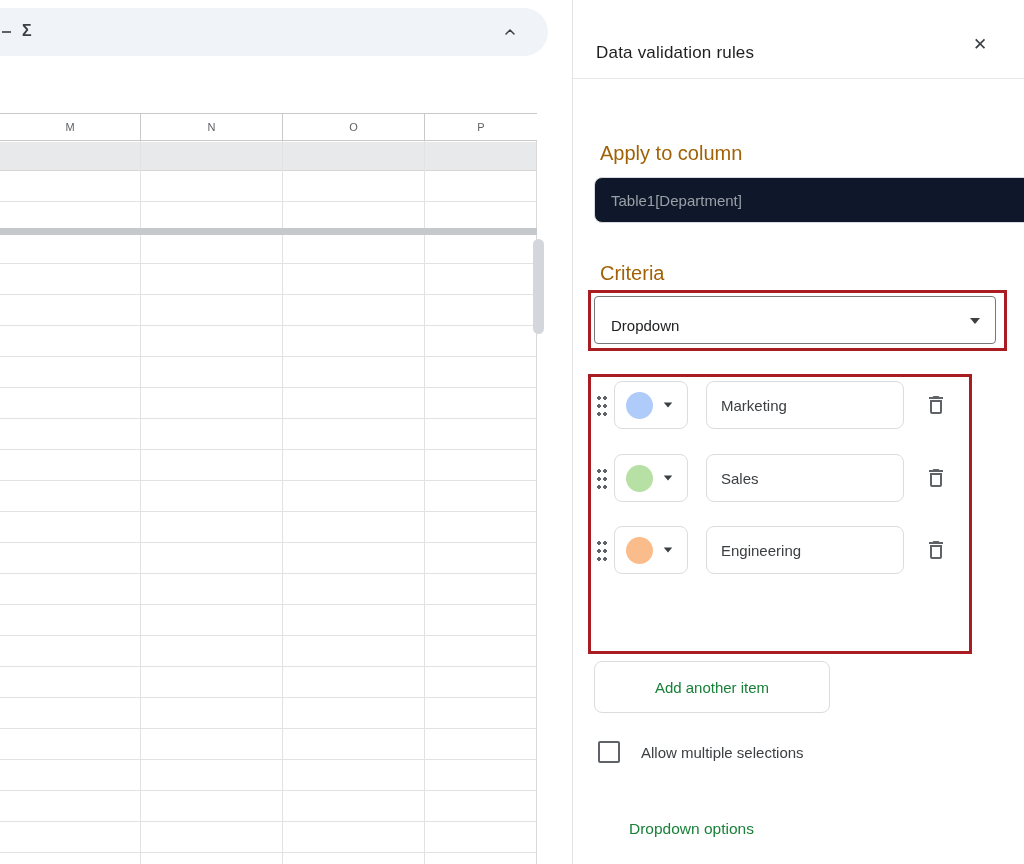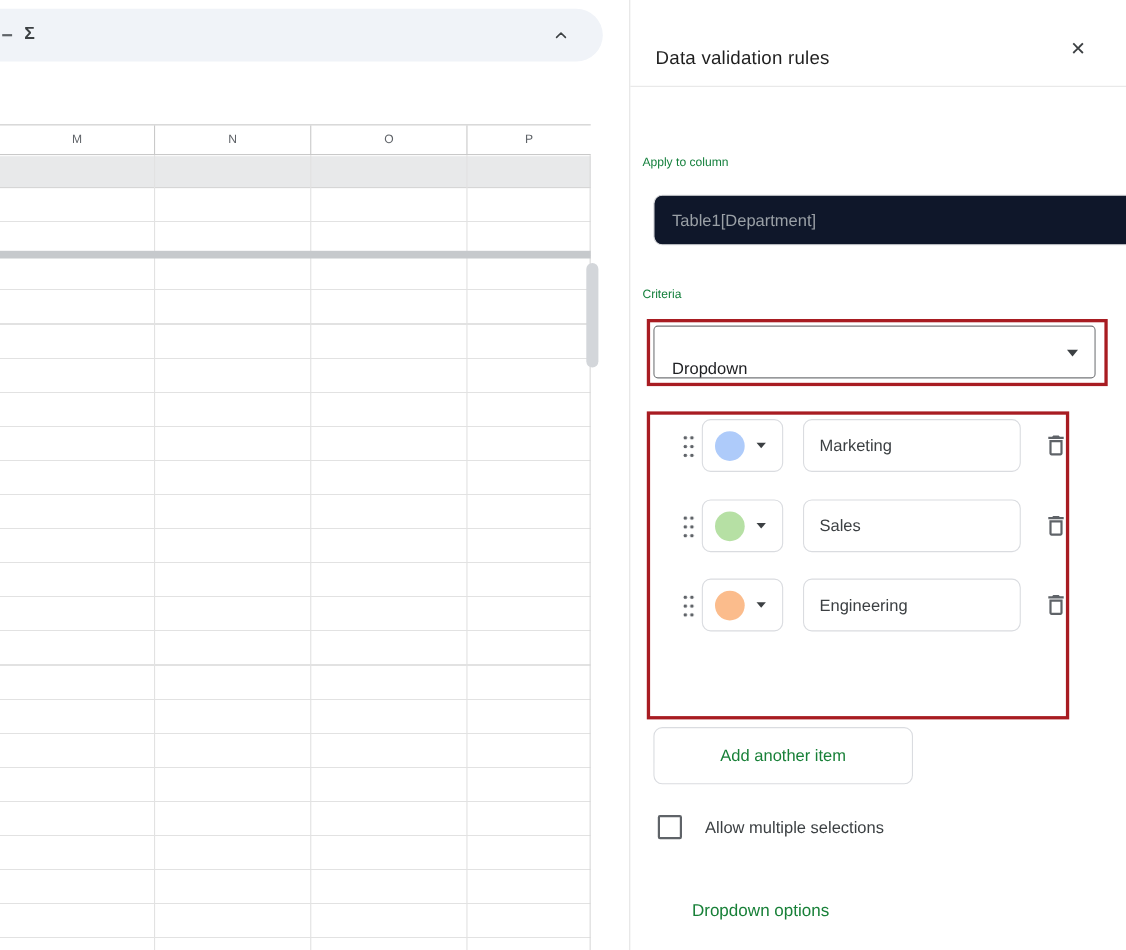--- a/index.html
+++ b/index.html
@@ -25,38 +25,38 @@
   .v1{left:140px}.v2{left:282px}.v3{left:424px}.v4{left:536px;background:#d9d9d9;}
   .freeze-divider{position:absolute;left:0;top:228px;width:537px;height:7px;background:#c6c9cc;}
   .vscroll{position:absolute;left:533px;top:239px;width:11px;height:95px;border-radius:6px;background:#d3d6da;cursor:grab;}
 
   
   .panel-vdivider{position:absolute;left:572px;top:0;width:1px;height:864px;background:#e3e3e3;}
   .panel-title{position:absolute;left:596px;top:31px;font-size:17px;font-weight:500;color:#1f1f1f;letter-spacing:.2px;margin-top:12px;}
   .close-btn{position:absolute;left:964px;top:28px;width:32px;height:32px;display:flex;align-items:center;justify-content:center;
              font-size:17px;color:#3c4043;cursor:pointer;}
   .panel-hdivider{position:absolute;left:573px;top:78px;width:451px;height:1px;background:#e7e7e7;}
-  .field-label{position:absolute;left:584px;font-size:11px;color:#15803d;}
+  .field-label{position:absolute;left:600px;font-size:20px;color:#a16207;}
   .lbl-apply{top:142px;} .lbl-criteria{top:262px;}
   .apply-box{position:absolute;left:594px;top:177px;width:476px;height:46px;box-sizing:border-box;
              border:1px solid #d9dadd;border-radius:8px;background:#0f172a;}
   .apply-box input{position:absolute;left:0;top:0;width:100%;height:100%;border:none;outline:none;background:transparent;
              padding:0 44px 0 16px;box-sizing:border-box;font-family:"Liberation Sans",sans-serif;font-size:15px;color:#9aa0a6;}
   .range-icon{position:absolute;right:12px;top:12px;width:20px;height:20px;cursor:pointer;}
   .criteria-box{position:absolute;left:594px;top:296px;width:402px;height:48px;box-sizing:border-box;
              border:1px solid #75777a;border-radius:4px;background:#fff;cursor:pointer;}
-  .criteria-value{position:absolute;left:16px;top:16px;line-height:46px;font-size:15px;color:#202124;}
+  .criteria-value{position:absolute;left:16px;top:6px;line-height:46px;font-size:15px;color:#202124;}
   .caret{width:0;height:0;border-left:5px solid transparent;border-right:5px solid transparent;border-top:6px solid #3c4043;}
   .criteria-caret{position:absolute;right:15px;top:21px;}
   .ann-box{position:absolute;box-sizing:border-box;border:3px solid #a81c22;pointer-events:none;}
   .ann-criteria{left:588px;top:290px;width:419px;height:61px;}
   .ann-items{left:588px;top:374px;width:384px;height:280px;}
 
   
-  .item{position:absolute;left:620px;width:356px;height:63px;}
+  .item{position:absolute;left:596px;width:356px;height:63px;}
   .it1{top:381px}.it2{top:454px}.it3{top:526px}.it4{top:599px}
   .drag{position:absolute;left:0;top:13px;width:12px;height:23px;cursor:grab;
         background-image:radial-gradient(circle,#5f6368 1.6px,transparent 1.8px);background-size:6px 8px;}
   .swatch{position:absolute;left:18px;top:0;width:74px;height:48px;box-sizing:border-box;border:1px solid #dadce0;
           border-radius:8px;background:#fff;display:flex;align-items:center;cursor:pointer;}
   .swatch-circle{width:27px;height:27px;border-radius:50%;margin-left:11px;}
   .swatch-caret{margin-left:10px;transform:scale(.85);}
   .item-input{position:absolute;left:110px;top:0;width:198px;height:48px;box-sizing:border-box;border:1px solid #dadce0;
           border-radius:8px;padding:0 12px 0 14px;font-family:"Liberation Sans",sans-serif;font-size:15px;color:#3c4043;outline:none;}
   .trash{position:absolute;left:328px;top:12px;width:24px;height:24px;cursor:pointer;}

